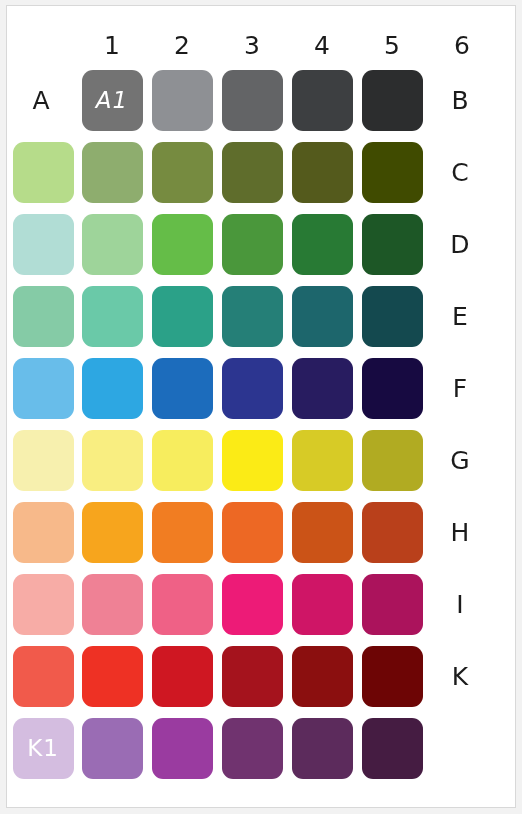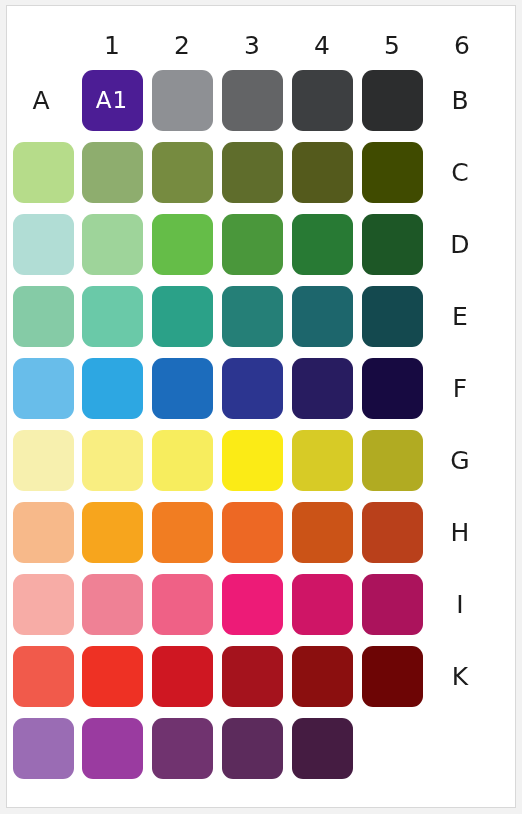--- a/index.html
+++ b/index.html
@@ -91,21 +91,21 @@
   <div id="grid">
       <div class="corner-cell"></div>
       <div class="col-header" style="color: rgb(27, 27, 27);">1</div>
       <div class="col-header" style="color: rgb(27, 27, 27);">2</div>
       <div class="col-header" style="color: rgb(27, 27, 27);">3</div>
       <div class="col-header" style="color: rgb(27, 27, 27);">4</div>
       <div class="col-header" style="color: rgb(27, 27, 27);">5</div>
       <div class="col-header" style="color: rgb(27, 27, 27);">6</div>
       <div class="row-header" style="color: rgb(27, 27, 27);">A</div>
       <div class="swatch-cell">
-        <div class="swatch" style="background: #4c1d95;">
+        <div class="swatch" style="background: #737373; font-style: italic;">
           <span class="swatch-label" style="color: rgb(255, 255, 255);">A1</span>
         </div>
       </div>
       <div class="swatch-cell">
         <div class="swatch" style="background: rgb(142, 144, 148);">
           <span class="swatch-label" style="color: rgb(255, 255, 255);"></span>
         </div>
       </div>
       <div class="swatch-cell">
         <div class="swatch" style="background: rgb(99, 100, 102);">
@@ -364,20 +364,25 @@
         <div class="swatch" style="background: rgb(139, 15, 15);">
           <span class="swatch-label" style="color: rgb(255, 255, 255);"></span>
         </div>
       </div>
       <div class="swatch-cell">
         <div class="swatch" style="background: rgb(109, 5, 5);">
           <span class="swatch-label" style="color: rgb(255, 255, 255);"></span>
         </div>
       </div>
       <div class="row-header" style="color: rgb(27, 27, 27);">K</div>
+      <div class="swatch-cell">
+        <div class="swatch" style="background: rgb(212, 189, 224);">
+          <span class="swatch-label" style="color: rgb(255, 255, 255);">K1</span>
+        </div>
+      </div>
       <div class="swatch-cell">
         <div class="swatch" style="background: rgb(154, 108, 180);">
           <span class="swatch-label" style="color: rgb(255, 255, 255);"></span>
         </div>
       </div>
       <div class="swatch-cell">
         <div class="swatch" style="background: rgb(154, 59, 160);">
           <span class="swatch-label" style="color: rgb(255, 255, 255);"></span>
         </div>
       </div>

